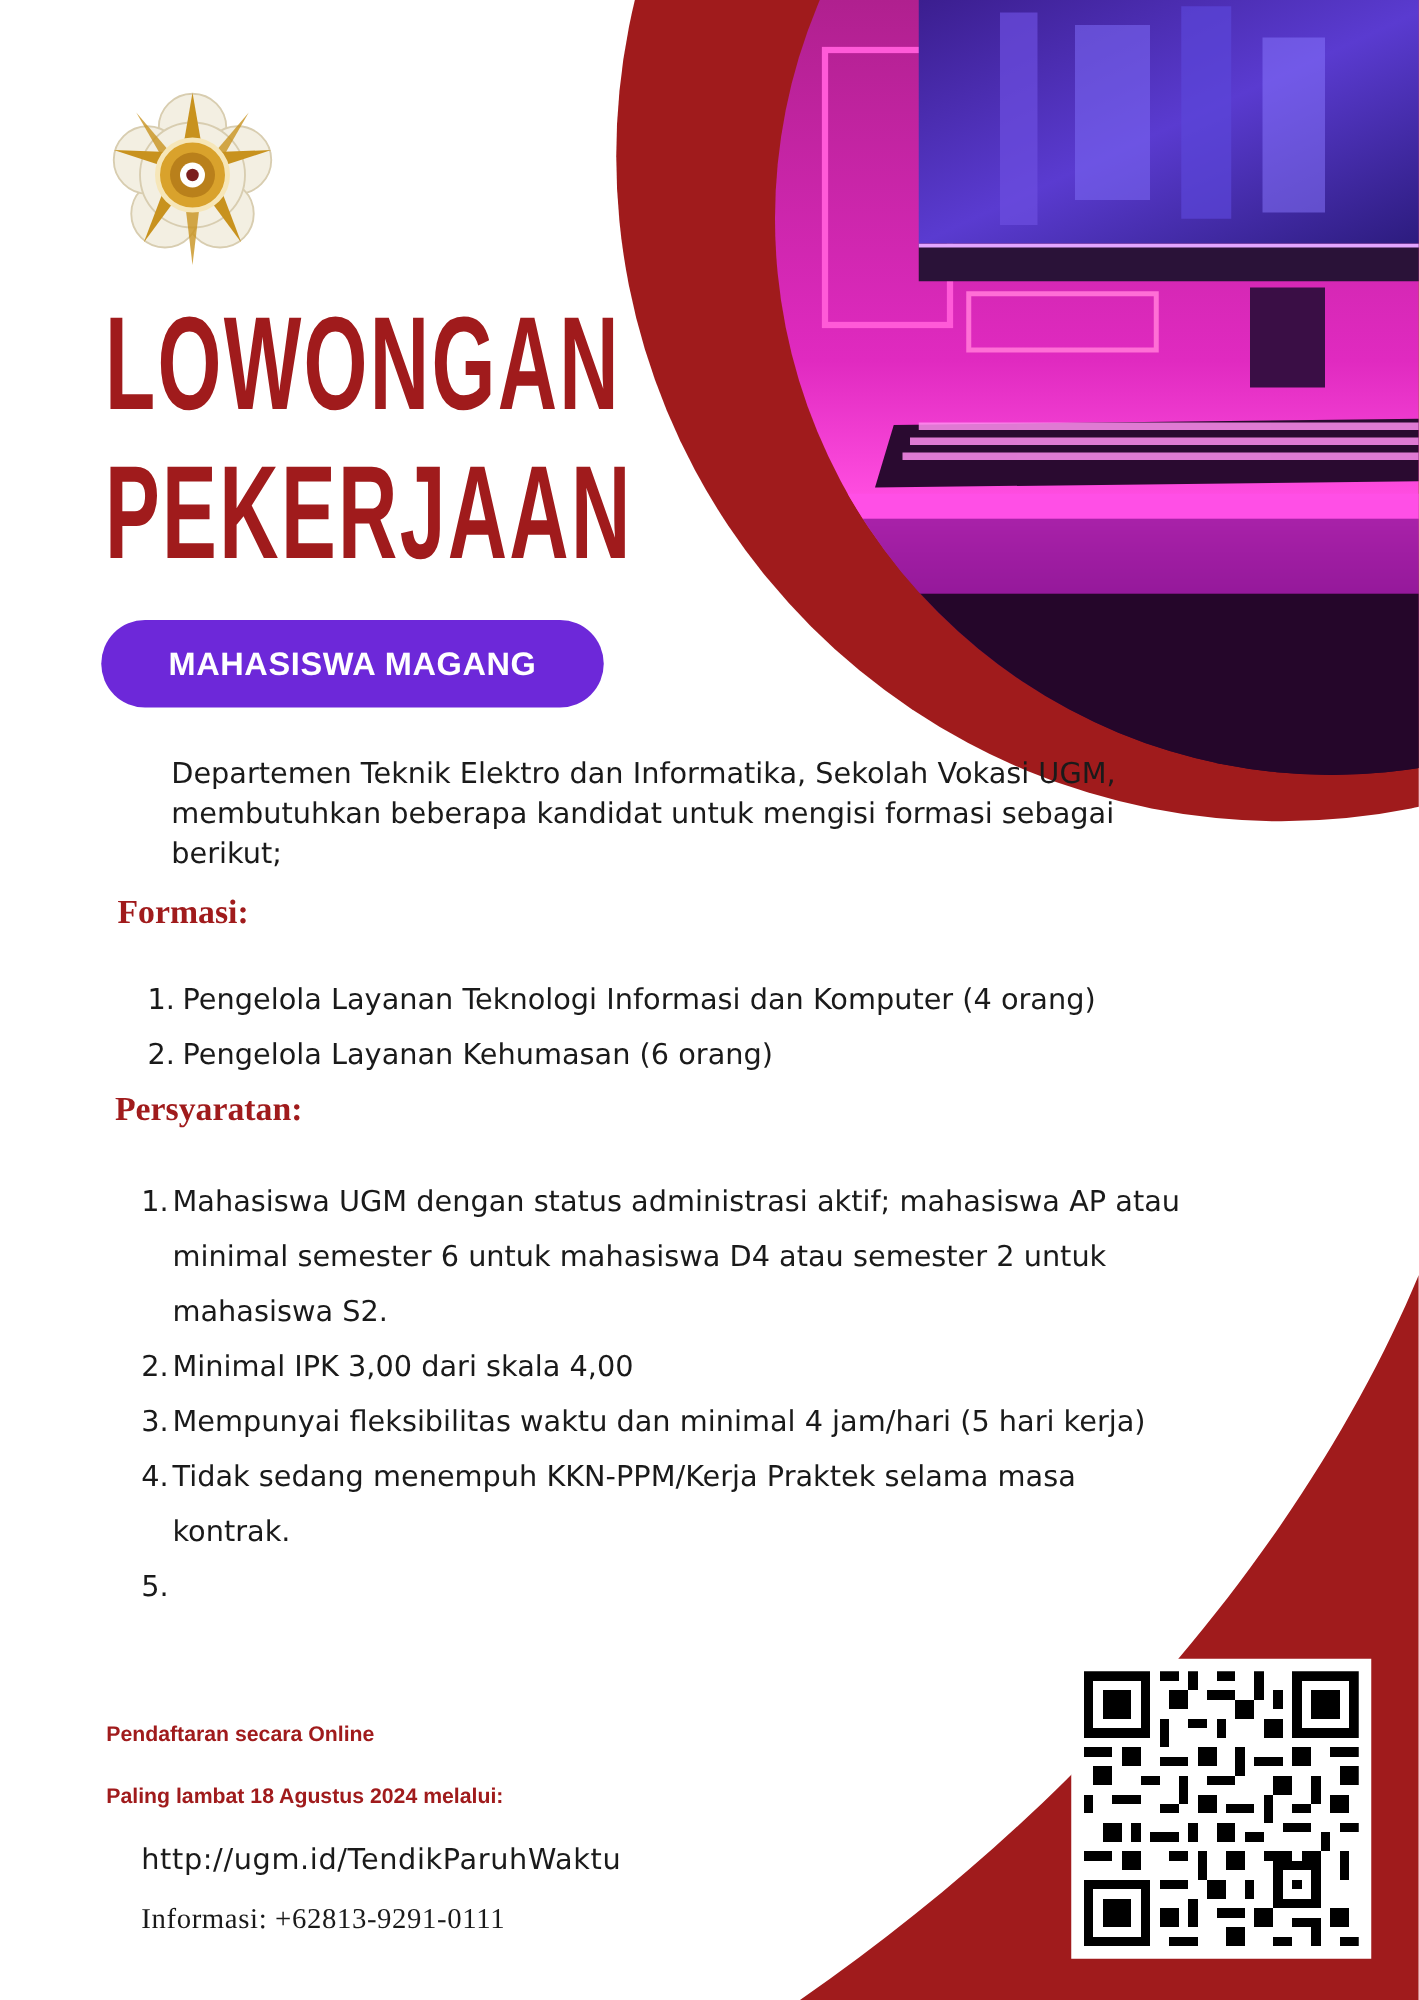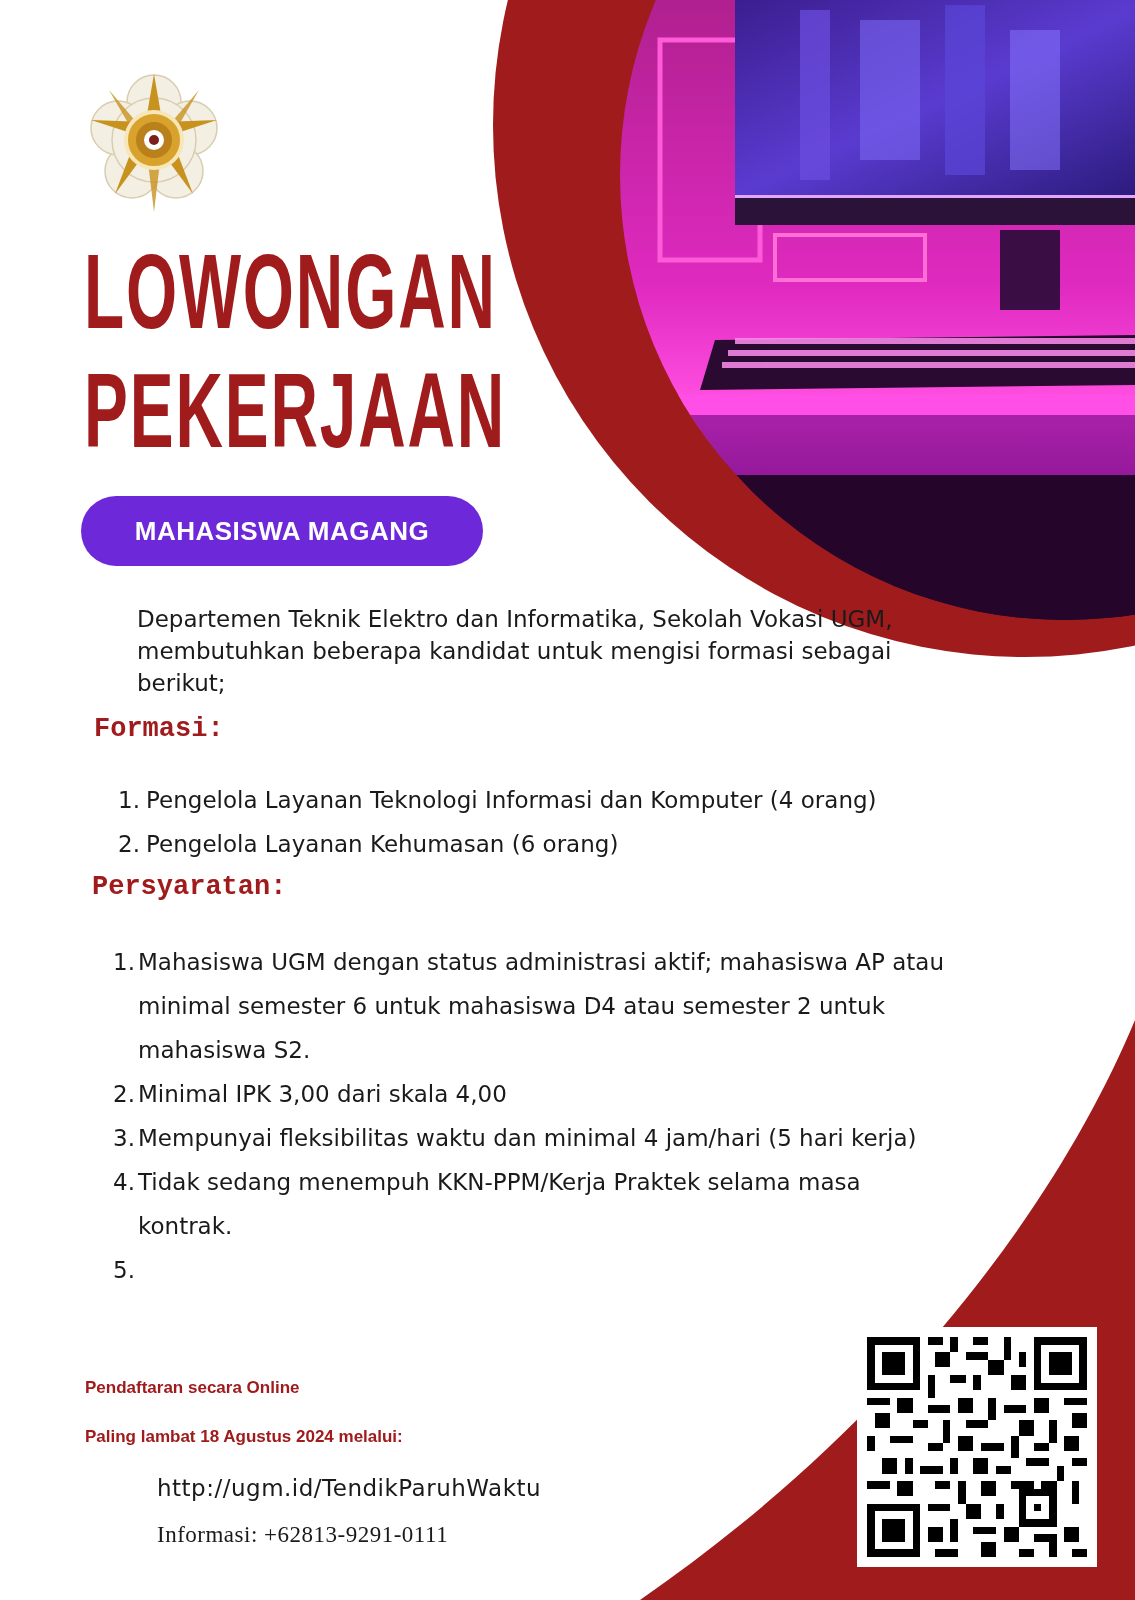--- a/index.html
+++ b/index.html
@@ -4,29 +4,29 @@
 <style>
   html, body { margin: 0; padding: 0; }
   body { width: 1135px; height: 1600px; position: relative; overflow: hidden; background: #ffffff; font-family: "DejaVu Sans", sans-serif; color: #111; }
   .bg-svg { position: absolute; left: 0; top: 0; width: 1135px; height: 1600px; }
   .logo { position: absolute; left: 84px; top: 68px; width: 140px; height: 145px; }
   .title { position: absolute; left: 84px; font-family: "Liberation Sans", sans-serif; font-weight: bold; color: #a01b1c; font-size: 106px; letter-spacing: 3px; transform: scaleX(0.62); transform-origin: left top; line-height: 1; white-space: nowrap; }
   .title.l1 { top: 238px; }
   .title.l2 { top: 357px; }
   .pill { position: absolute; left: 81px; top: 496px; width: 402px; height: 70px; border-radius: 35px; background: #6d28d9; color: #fff; display: flex; align-items: center; justify-content: center; font-family: "Liberation Sans", sans-serif; font-weight: bold; font-size: 26px; letter-spacing: 0.5px; }
   .intro { position: absolute; left: 92px; top: 603px; width: 760px; font-size: 23px; line-height: 32px; color: #1a1a1a; margin-left: 45px; }
-  .h-red { position: absolute; font-family: Liberation Mono, monospace; font-weight: bold; color: #a01b1c; font-size: 27px; }
+  .h-red { position: absolute; font-family: Liberation Serif, serif; font-weight: bold; color: #a01b1c; font-size: 27px; }
   .list { position: absolute; margin: 0; padding: 0; list-style: none; font-size: 23px; color: #1a1a1a; }
   .list li { position: relative; padding-left: 28px; }
   .list li .num { position: absolute; left: 0; top: 0; }
   .formasi-list { left: 118px; top: 778px; line-height: 44px; }
   .syarat-list { left: 113px; top: 940px; width: 880px; line-height: 44px; }
   .syarat-list li { padding-left: 25px; }
   .reg { position: absolute; left: 85px; font-family: "Liberation Sans", sans-serif; font-weight: bold; color: #a01b1c; font-size: 17px; }
-  .contact { position: absolute; left: 113px; font-size: 23px; color: #1a1a1a; letter-spacing: 0.5px; margin-left: 44px; }
+  .contact { position: absolute; left: 113px; font-size: 23px; color: #1a1a1a; letter-spacing: 0.5px; }
   .qr { position: absolute; left: 857px; top: 1327px; width: 240px; height: 240px; background: #fff; }
   .qr svg { position: absolute; left: 10px; top: 10px; width: 220px; height: 220px; }
 </style>
 </head>
 <body>
 
 <svg class="bg-svg" viewBox="0 0 1135 1600" xmlns="http://www.w3.org/2000/svg">
   <defs>
     <clipPath id="imgClip">
       <circle cx="1065" cy="175" r="445"></circle>

